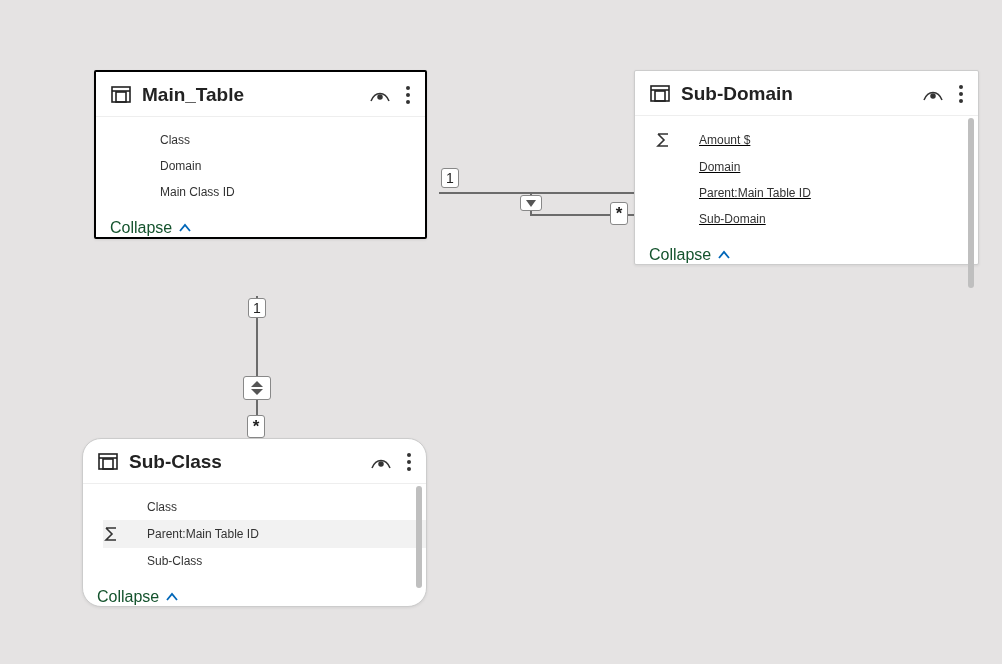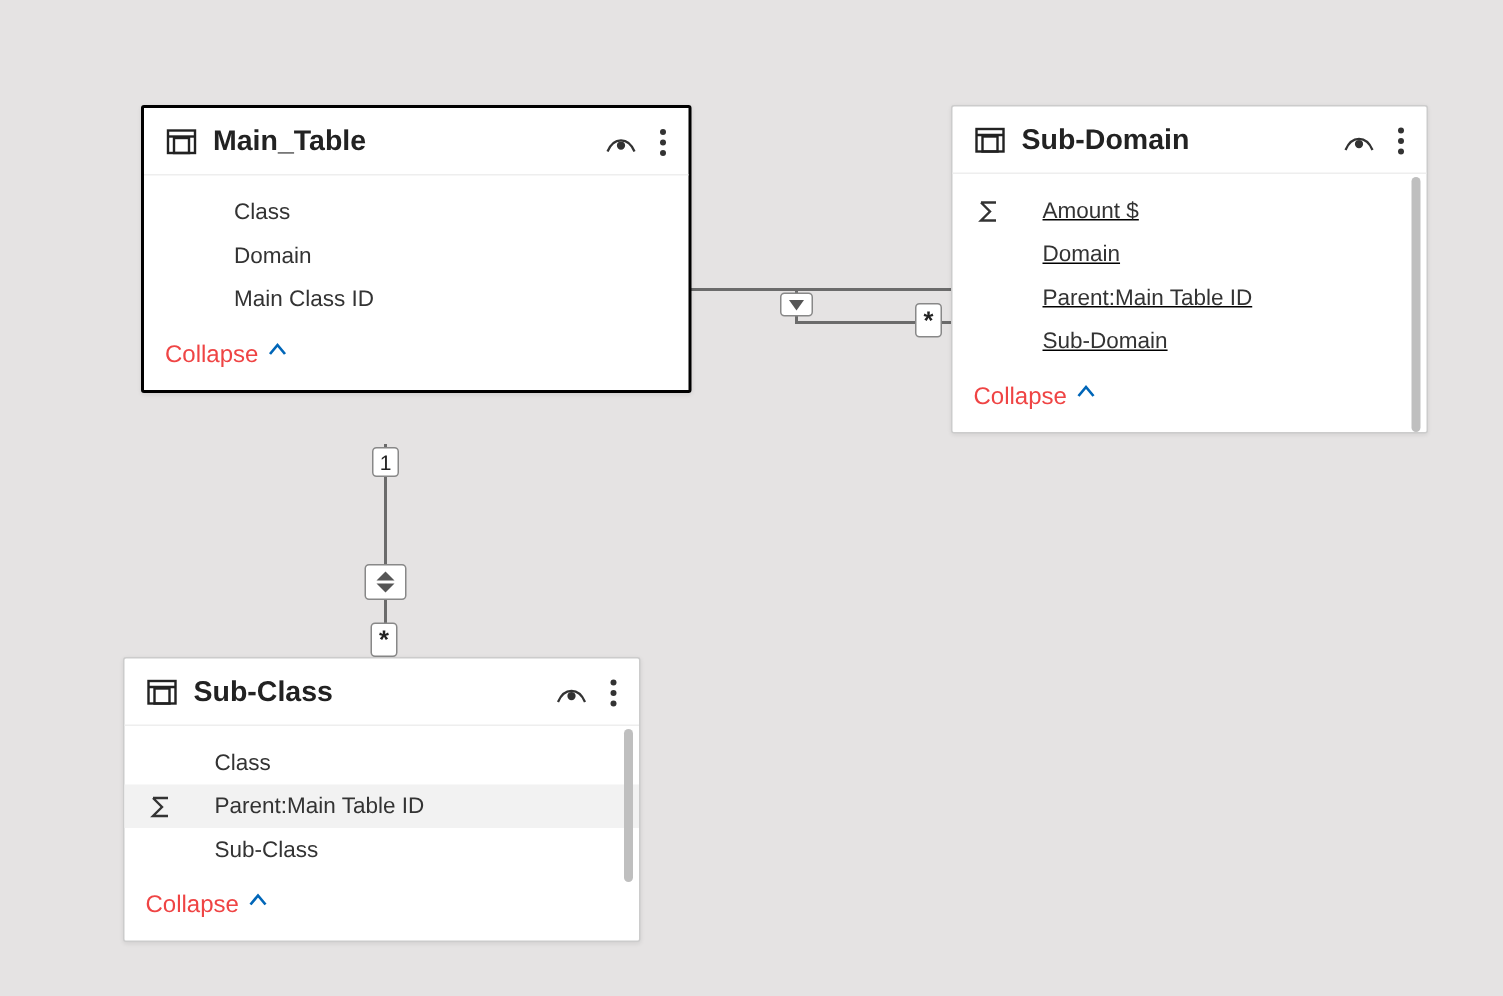--- a/index.html
+++ b/index.html
@@ -34,35 +34,36 @@
     font-size: 19px;
     font-weight: 600;
     color: #222;
   }
   .header-icons { display: flex; align-items: center; gap: 14px; }
 
   .field-list { padding: 10px 0 4px 0; }
   .field-row {
     display: flex;
     align-items: center;
-    padding: 6px 0 6px 16px;
-    font-size: 15px;
+    padding: 6px 0 6px 0;
+    font-size: 12px;
     color: #333;
+    margin-left: 20px;
   }
   .field-row.highlighted { background: #f2f2f2; }
   .field-icon-slot { width: 44px; text-align: center; color: #333; }
   .field-label { flex: 1; }
 
   .collapse-link {
     display: flex;
-    align-items: flex-start;
+    align-items: center;
     gap: 6px;
-    color: #ef4444;
+    color: #14532d;
     font-size: 16px;
-    padding: 10px 14px 14px 14px;
+    padding: 10px 14px 0 14px;
     cursor: pointer;
   }
 
   .scroll-track {
     position: absolute;
     right: 4px;
     width: 6px;
     background: #bfbfbf;
     border-radius: 3px;
   }
@@ -117,21 +118,21 @@
   <div class="conn-line conn-v" style="left:268px; top:380px; height:14px;"></div>
   <div class="conn-badge" style="left:248px; top:298px;">1</div>
   <div class="conn-icon-badge" style="left:243px; top:376px; flex-direction:column; gap:0;">
     <svg width="20" height="18" viewBox="0 0 20 18">
       <polygon points="4,8 16,8 10,2" fill="#555"></polygon>
       <polygon points="4,10 16,10 10,16" fill="#555"></polygon>
     </svg>
   </div>
   <div class="conn-badge" style="left:247px; top:415px; font-size:17px; font-weight:600;">*</div>
 
-  <div class="table-card selected" style="left:94px; top:70px; width:367px;">
+  <div class="table-card selected" style="left:94px; top:70px; width:333px;">
     <div class="card-header">
       <span>
         <svg width="22" height="22" viewBox="0 0 22 22" fill="none" stroke="#222" stroke-width="1.6">
           <rect x="2" y="3" width="18" height="15"></rect>
           <rect x="6" y="8" width="10" height="10"></rect>
           <line x1="2" y1="7" x2="20" y2="7"></line>
         </svg>
       </span>
       <span class="title">Main_Table</span>
       <span class="header-icons">
@@ -165,21 +166,21 @@
       </div>
     </div>
     <div class="collapse-link">
       <span>Collapse</span>
       <svg width="14" height="10" viewBox="0 0 14 10" fill="none" stroke="#0066b8" stroke-width="1.8">
           <path d="M2 8 L7 2 L12 8"></path>
         </svg>
     </div>
   </div>
 
-  <div class="table-card" style="left:634px; top:70px; width:318px;">
+  <div class="table-card" style="left:634px; top:70px; width:345px;">
     <div class="card-header">
       <span>
         <svg width="22" height="22" viewBox="0 0 22 22" fill="none" stroke="#222" stroke-width="1.6">
           <rect x="2" y="3" width="18" height="15"></rect>
           <rect x="6" y="8" width="10" height="10"></rect>
           <line x1="2" y1="7" x2="20" y2="7"></line>
         </svg>
       </span>
       <span class="title">Sub-Domain</span>
       <span class="header-icons">
@@ -222,21 +223,21 @@
       <div class="scroll-track" style="top:2px; height:170px;"></div>
     </div>
     <div class="collapse-link">
       <span>Collapse</span>
       <svg width="14" height="10" viewBox="0 0 14 10" fill="none" stroke="#0066b8" stroke-width="1.8">
           <path d="M2 8 L7 2 L12 8"></path>
         </svg>
     </div>
   </div>
 
-  <div class="table-card" style="left:82px; top:438px; width:345px;">
+  <div class="table-card" style="left:82px; top:438px; width:345px;border-radius:19px;">
     <div class="card-header">
       <span>
         <svg width="22" height="22" viewBox="0 0 22 22" fill="none" stroke="#222" stroke-width="1.6">
           <rect x="2" y="3" width="18" height="15"></rect>
           <rect x="6" y="8" width="10" height="10"></rect>
           <line x1="2" y1="7" x2="20" y2="7"></line>
         </svg>
       </span>
       <span class="title">Sub-Class</span>
       <span class="header-icons">

